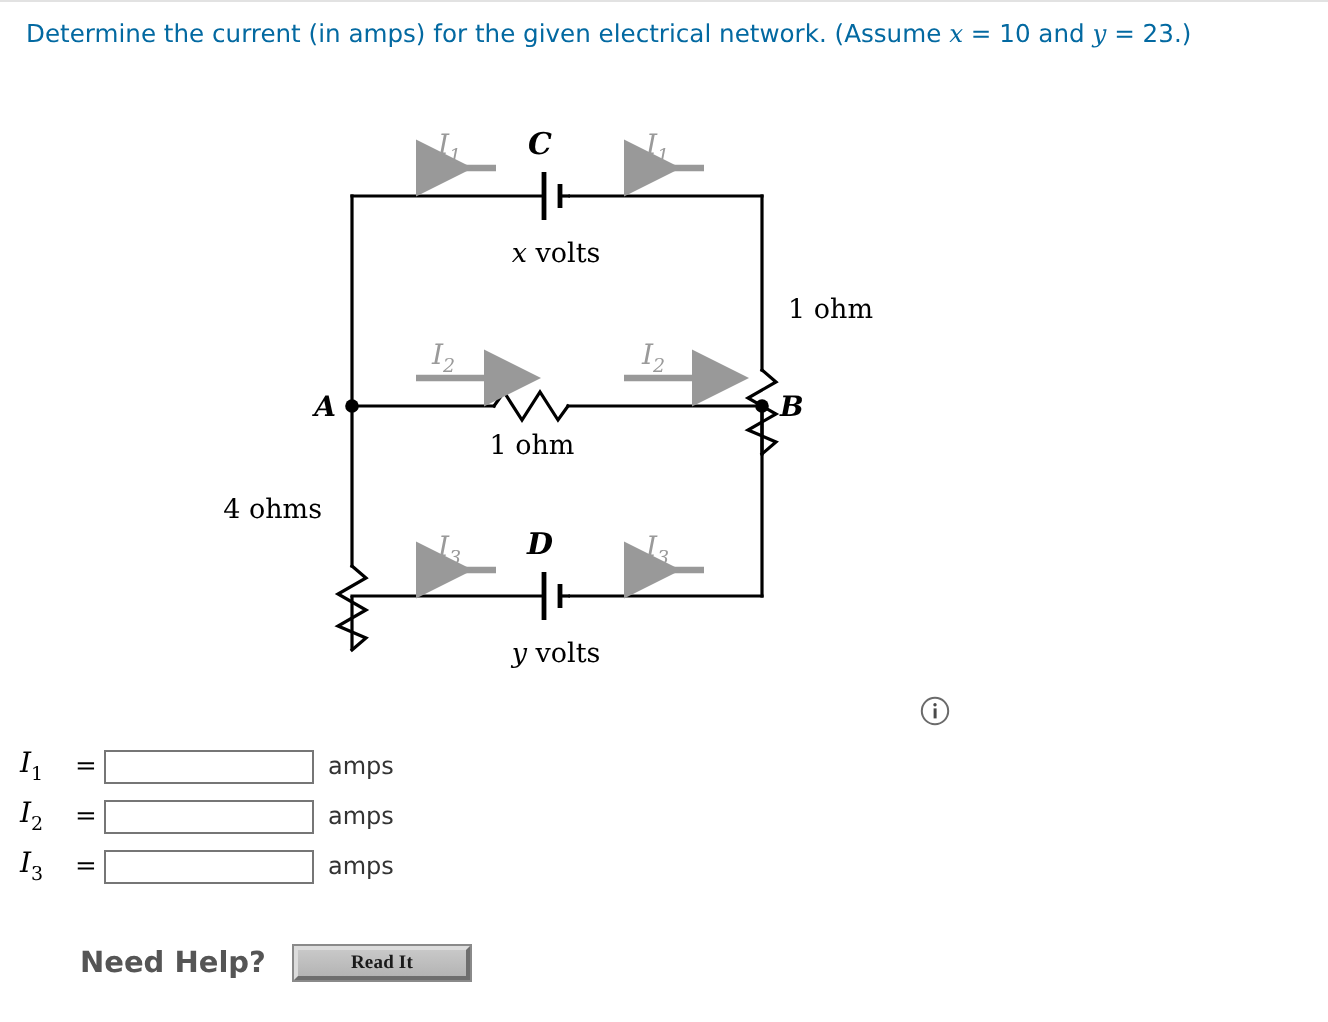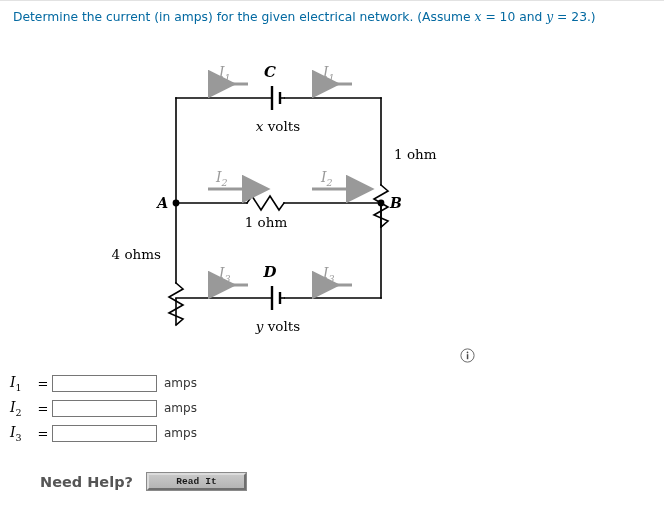--- a/index.html
+++ b/index.html
@@ -110,27 +110,27 @@
     align-items: flex-end;
   }
   .help-label {
     font-family: "DejaVu Sans", sans-serif;
     font-size: 14.5px;
     font-weight: bold;
     color: #555555;
     margin-right: 14px;
   }
   .help-btn {
-    width: 99px;
+    width: 88px;
     height: 17px;
     background: linear-gradient(#c8c8c8, #b4b4b4);
     border: 2px solid;
     border-color: #dcdcdc #6e6e6e #6e6e6e #dcdcdc;
     outline: 1px solid #8a8a8a;
-    font-family: Liberation Mono, monospace;
+    font-family: Liberation Serif, serif;
     font-size: 9.5px;
     font-weight: bold;
     color: #1a1a1a;
     display: flex;
     align-items: center;
     justify-content: center;
     box-sizing: border-box;
     margin-right: 24px;
     cursor: pointer;
     letter-spacing: 0.1px;

